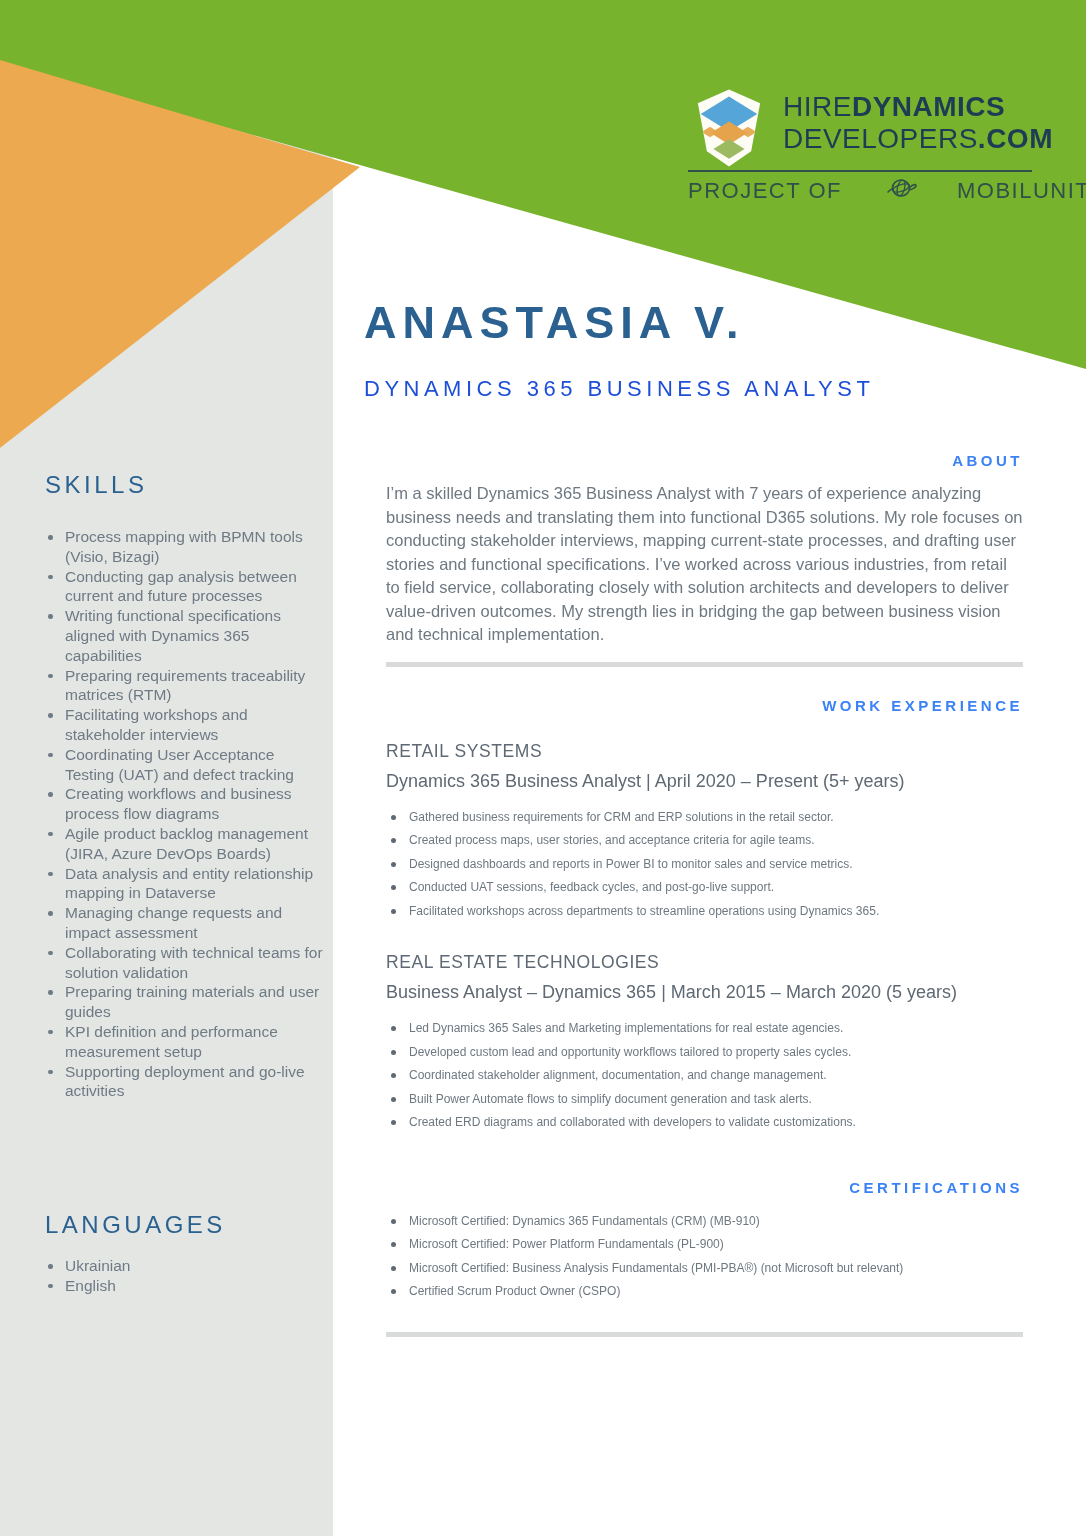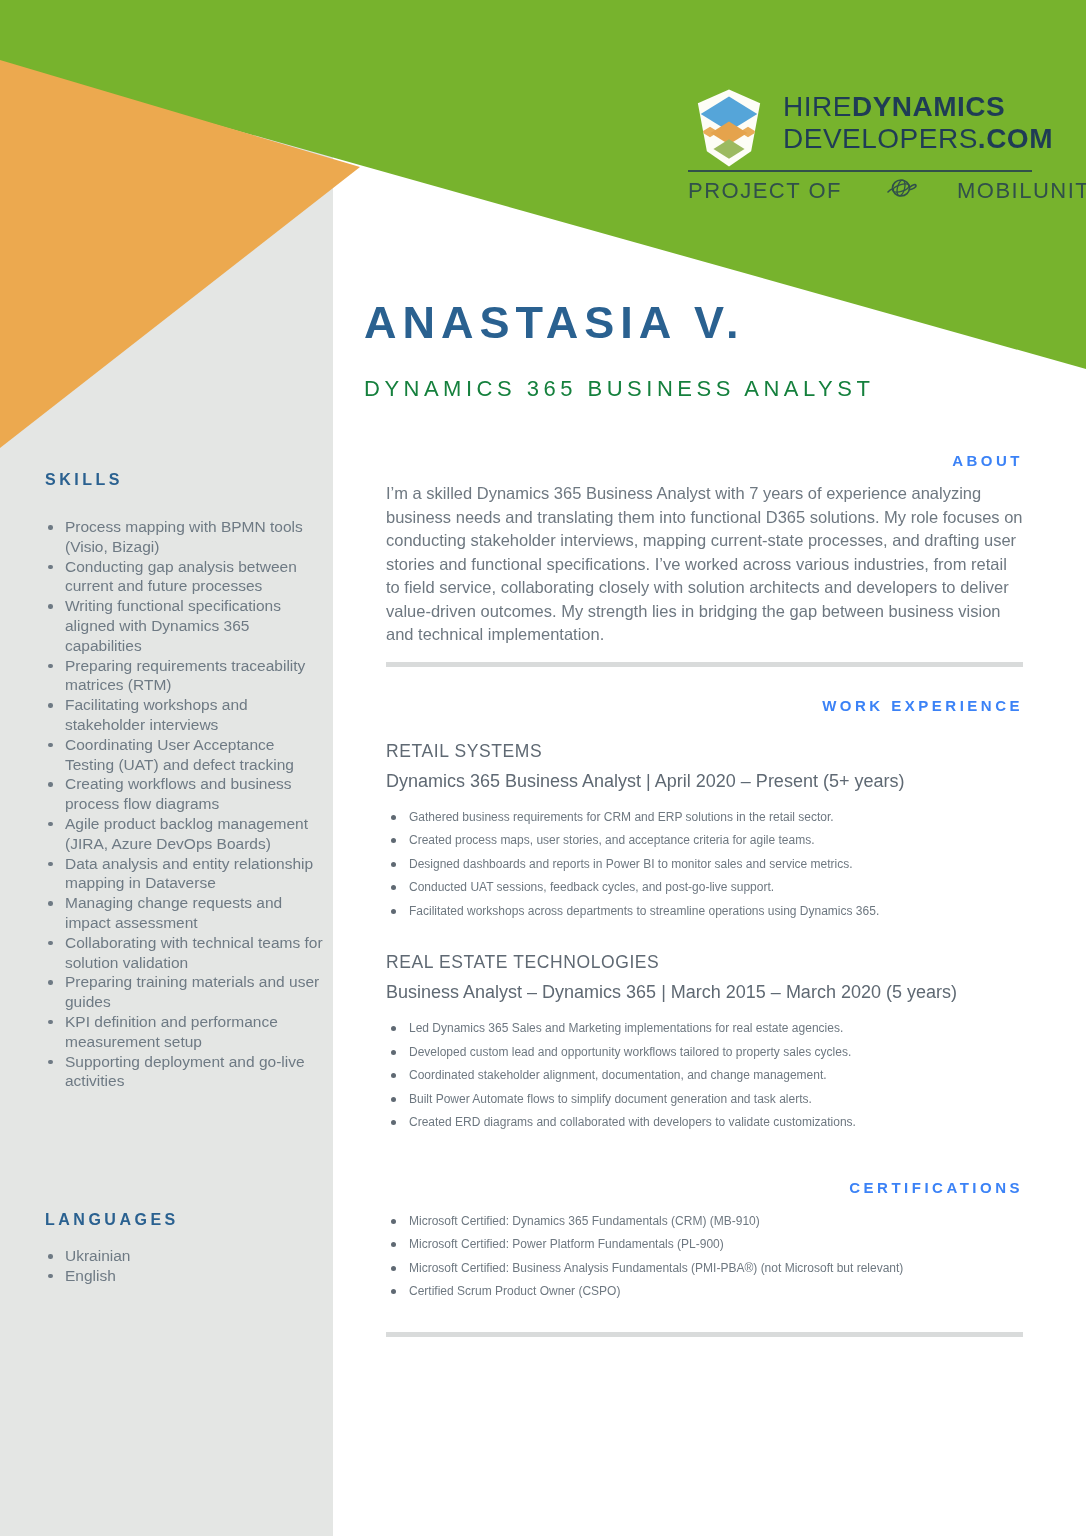--- a/index.html
+++ b/index.html
@@ -79,21 +79,21 @@
   .globe-icon { margin: 0 3px 0 8px; display: inline-block; }
 
   
   .who { position: absolute; left: 364px; top: 297px; }
   .name {
     color: #2a6190; font-size: 45px; font-weight: 700;
     letter-spacing: 6px; white-space: nowrap;
   }
   .job-title {
     margin-top: 27px;
-    color: #15803d; font-size: 22px; font-weight: 400;
+    color: #1d4ed8; font-size: 22px; font-weight: 400;
     letter-spacing: 4.5px; white-space: nowrap;
   }
 
   
   .main { position: absolute; left: 386px; top: 452px; width: 637px; }
   .sec-heading {
     color: #3b82f6; font-size: 15px; font-weight: 700;
     letter-spacing: 3.5px;
     text-align: right;
   }
@@ -120,21 +120,21 @@
   ul.blist li::before {
     content: ""; position: absolute; left: 5px; top: 9px;
     width: 5px; height: 5px; border-radius: 50%; background: #5f6973;
   }
   .h-cert { margin-top: 44px; }
   .cert-list { margin-top: 21px; }
 
   
   .side { position: absolute; left: 45px; top: 471px; width: 278px; }
   .side-heading {
-    color: #2a6190; font-size: 16px; font-weight: 700; letter-spacing: 3.5px;
+    color: #2a6190; font-size: 24px; font-weight: 400; letter-spacing: 3.5px;
   }
   ul.slist { list-style: none; margin-top: 28px; }
   ul.slist li {
     position: relative; padding-left: 20px;
     color: #6e7a84; font-size: 15.5px; line-height: 19.8px;
   }
   ul.slist li::before {
     content: ""; position: absolute; left: 3px; top: 8px;
     width: 4.5px; height: 4.5px; border-radius: 50%; background: #6e7a84;
   }

